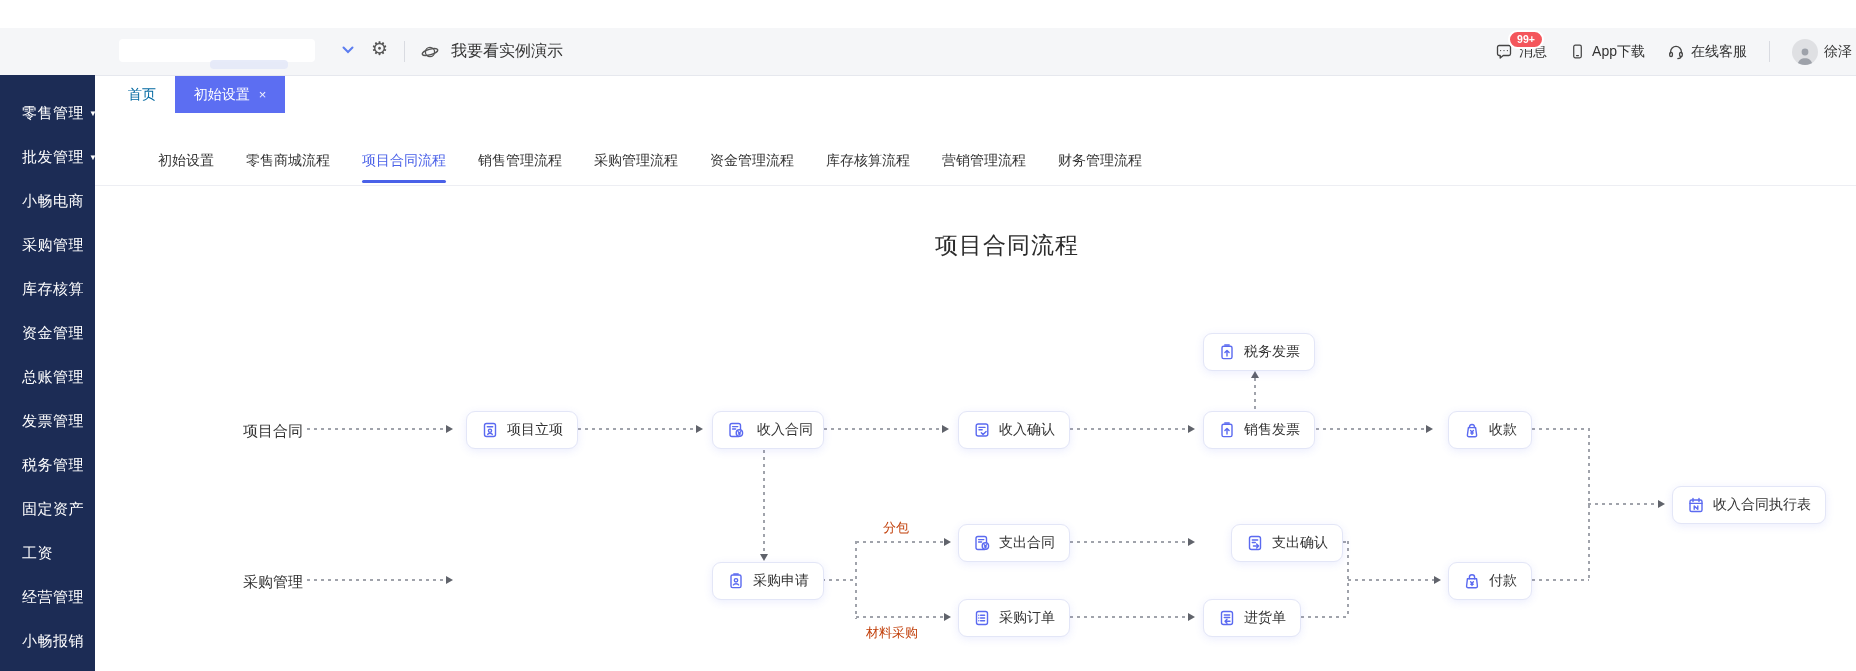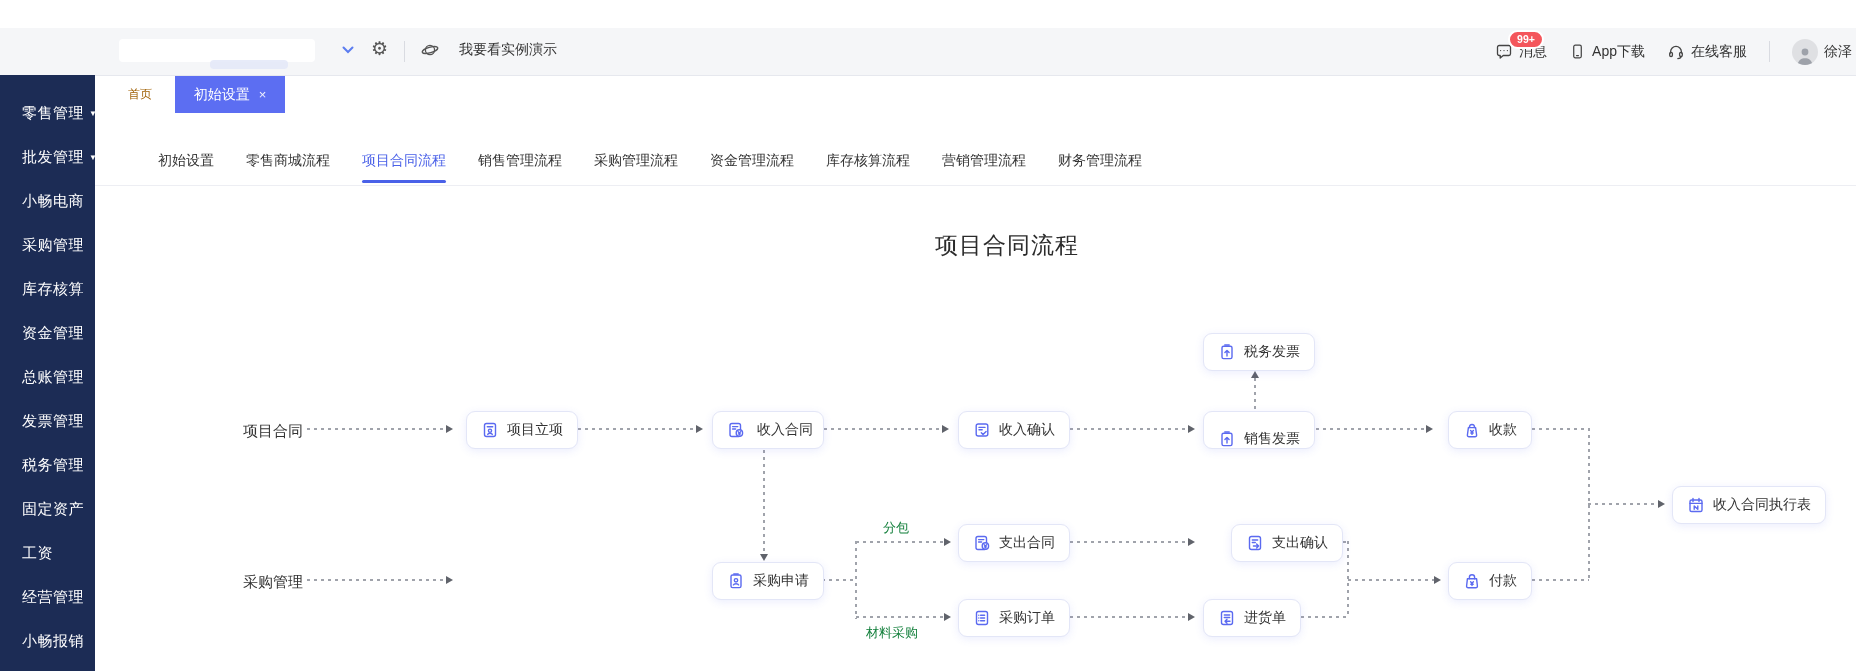--- a/index.html
+++ b/index.html
@@ -12,30 +12,30 @@
   .logo-block { position:absolute; left:0; top:0; width:113px; height:47px; background:#1c2c55; color:#fff; padding:5px 6px 3px 7px; }
   .logo-row { display:flex; align-items:center; gap:4px; }
   .brand-name { font-size:11px; white-space:nowrap; letter-spacing:0; }
   .brand-edition { font-size:11px; margin-top:3px; }
   .redact { position:absolute; left:119px; top:11px; width:196px; height:23px; background:#fff; border-radius:4px; }
   .redact2 { position:absolute; left:210px; top:32px; width:78px; height:9px; background:#e3e8f8; border-radius:4px; opacity:.85; }
   .hdr-ic { display:inline-flex; align-items:center; justify-content:center; }
   .chevron { position:absolute; left:340px; top:14px; }
   .gear { position:absolute; left:371px; top:11px; font-size:19px; color:#555; line-height:1; }
   .vdiv { position:absolute; left:404px; top:13px; width:1px; height:21px; background:#d9dbe1; }
-  .demo { position:absolute; left:421px; top:13px; display:flex; align-items:center; gap:20px; font-size:14px; color:#333; }
+  .demo { position:absolute; left:421px; top:13px; display:flex; align-items:center; gap:12px; font-size:16px; color:#333; }
   .hdr-right { position:absolute; right:0; top:0; height:47px; display:flex; align-items:center; gap:22px; padding-right:4px; }
   .hr-item { display:flex; align-items:center; gap:6px; font-size:14px; color:#333; position:relative; white-space:nowrap; }
   .badge { position:absolute; top:-13px; left:13px; background:#f4565c; color:#fff; font-size:10.5px; font-weight:bold;
     padding:1px 7px; border-radius:10px; border:2px solid #fff; line-height:13px; }
   .avatar { width:26px; height:26px; border-radius:50%; background:#dfe0e3; display:flex; align-items:flex-end; justify-content:center; overflow:hidden; }
 
   
   .tabstrip { position:absolute; left:95px; top:75px; width:1761px; height:37px; background:#fff; border-top:1px solid #e6e8ee; }
-  .wtab-home { position:absolute; left:33px; top:0; height:37px; display:flex; align-items:center; font-size:12px; color:#a16207; }
+  .wtab-home { position:absolute; left:33px; top:0; height:37px; display:flex; align-items:center; font-size:14px; color:#0369a1; }
   .wtab-active { position:absolute; left:80px; top:0; width:110px; height:37px; background:#5c6ef2; color:#fff; font-size:14px;
     display:flex; align-items:center; justify-content:center; gap:9px; }
   .wtab-close { font-size:13px; opacity:.9; }
 
   
   .sidebar { position:absolute; left:0; top:75px; width:95px; height:596px; background:#1c2c55; padding-top:16px; }
   .sb-item { height:44px; display:flex; align-items:center; padding-left:22px; color:#fff; font-size:15px; letter-spacing:.5px; cursor:pointer; white-space:nowrap; }
   .caret { font-size:8px; margin-left:5px; color:#fff; }
 
   
@@ -53,21 +53,21 @@
   .node { position:absolute; height:38px; display:inline-flex; align-items:center; gap:8px; padding:0 14px;
     background:#fff; border:1px solid #e3e6f7; border-radius:9px; box-shadow:0 2px 8px rgba(93,107,240,.12);
     font-size:14px; color:#333; white-space:nowrap; cursor:pointer; }
   .hl, .vl { position:absolute; }
   .hl { height:2px; background:repeating-linear-gradient(90deg,#a0a3ab 0 3px,transparent 3px 7px); }
   .vl { width:2px; background:repeating-linear-gradient(180deg,#a0a3ab 0 3px,transparent 3px 7px); }
   .ar { position:absolute; width:0; height:0; }
   .ar.r { border-top:4px solid transparent; border-bottom:4px solid transparent; border-left:7px solid #60636b; }
   .ar.u { border-left:4px solid transparent; border-right:4px solid transparent; border-bottom:7px solid #60636b; }
   .ar.d { border-left:4px solid transparent; border-right:4px solid transparent; border-top:7px solid #60636b; }
-  .branch-label { position:absolute; font-size:13px; color:#15803d; white-space:nowrap; }
+  .branch-label { position:absolute; font-size:13px; color:#c2410c; white-space:nowrap; }
   svg { display:block; }
 </style>
 </head>
 <body>
 
 <div class="stage">
 
   <div class="header">
     <div class="redact"></div>
     <div class="redact2"></div>
@@ -282,21 +282,21 @@
     <span>
         <svg width="18" height="18" viewBox="0 0 18 18" fill="none" stroke="#5b6af0" stroke-width="1.4" stroke-linecap="round" stroke-linejoin="round">
           <rect x="3.2" y="3" width="11.6" height="12" rx="2"></rect>
           <path d="M6 6.4h6M6 8.8h3.2"></path>
           <path d="M8.3 11.8l1.7 1.7 3.1-3.1"></path>
         </svg>
       </span>
     <span>收入确认</span>
   </div>
 
-  <div class="node" style="left:1203px; top:411px; width:112px;align-items:flex-end;">
+  <div class="node" style="left:1203px; top:411px; width:112px;">
     <span>
         <svg width="18" height="18" viewBox="0 0 18 18" fill="none" stroke="#5b6af0" stroke-width="1.4" stroke-linecap="round" stroke-linejoin="round">
           <rect x="4" y="3.2" width="10" height="12.4" rx="1.6"></rect>
           <path d="M6.8 2h4.4"></path>
           <path d="M9 13V7.6M6.9 9.6L9 7.4l2.1 2.2"></path>
         </svg>
       </span>
     <span>销售发票</span>
   </div>
 

